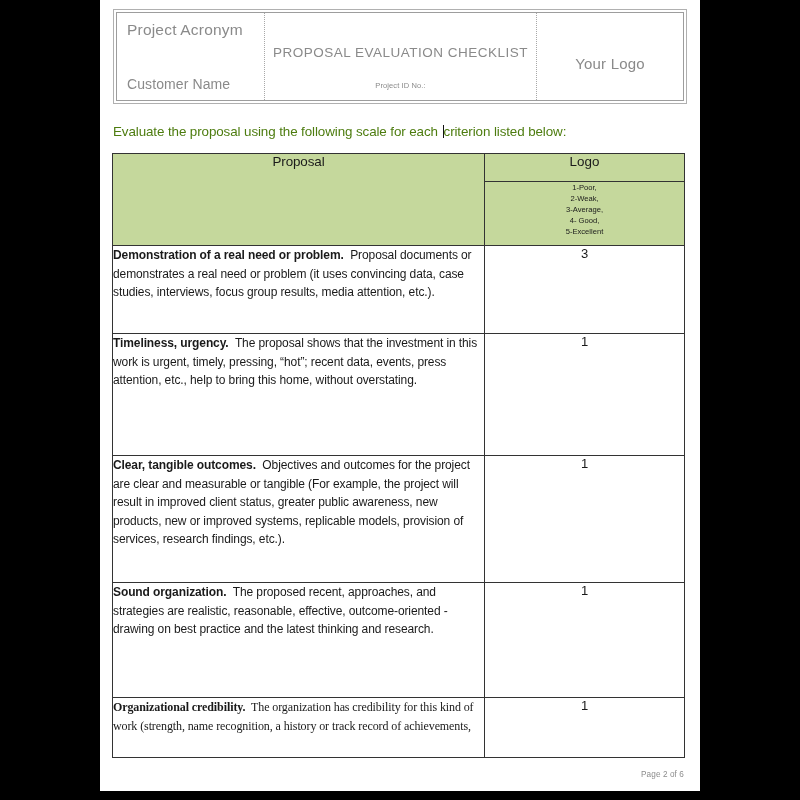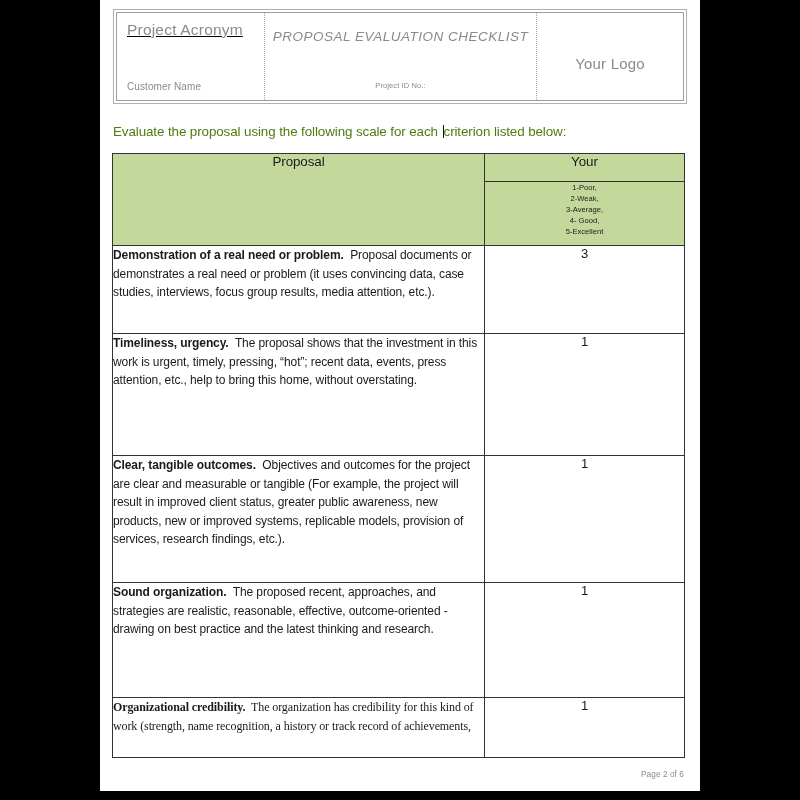--- a/index.html
+++ b/index.html
@@ -44,48 +44,47 @@
     bottom: 2px;
     border: 1px solid #9d9d9d;
     box-sizing: border-box;
     display: flex;
   }
   .hdr-cell {
     position: relative;
     box-sizing: border-box;
     height: 100%;
   }
-  .hdr-cell-left  { width: 148px; border-right: 1px dotted #a8a8a8; padding: 8px 0 6px 10px; text-decoration: underline; }
+  .hdr-cell-left  { width: 148px; border-right: 1px dotted #a8a8a8; padding: 8px 0 6px 10px; }
   .hdr-cell-mid   { width: 272px; border-right: 1px dotted #a8a8a8; }
   .hdr-cell-right { flex: 1 1 auto; }
 
   #hdr-project-acronym {
     font-size: 15.5px;
     color: #8a8a8a;
     letter-spacing: 0.2px;
     line-height: 1.1;
   }
   #hdr-customer-name {
     position: absolute;
     left: 10px;
     bottom: 8px;
-    font-size: 10px;
+    font-size: 14px;
     color: #8a8a8a;
     letter-spacing: 0.1px;
   }
   #hdr-title {
     position: absolute;
     left: 0;
     right: 0;
-    top: 16px;
+    top: 32px;
     text-align: center;
     font-size: 13.5px;
     color: #8a8a8a;
     letter-spacing: 0.5px;
-    font-style: italic;
   }
   #hdr-project-id {
     position: absolute;
     left: 0;
     right: 0;
     bottom: 10px;
     text-align: center;
     font-size: 7.5px;
     color: #8a8a8a;
     letter-spacing: 0.1px;
@@ -225,21 +224,21 @@
   <div id="instruction-line"><span>Evaluate the proposal using the following scale for each </span><span id="text-caret"></span><span>criterion listed below:</span></div>
 
   <table id="eval-table">
     <colgroup>
       <col class="col-proposal">
       <col class="col-rate">
     </colgroup>
     <tbody>
       <tr>
         <th id="th-proposal" class="head-green" rowspan="2">Proposal</th>
-        <th id="th-rate" class="head-green">Your</th>
+        <th id="th-rate" class="head-green">Logo</th>
       </tr>
       <tr>
         <th id="th-scale" class="head-green">1-Poor,
 2-Weak,
 3-Average,
 4- Good,
 5-Excellent</th>
       </tr>
 
       <tr>

